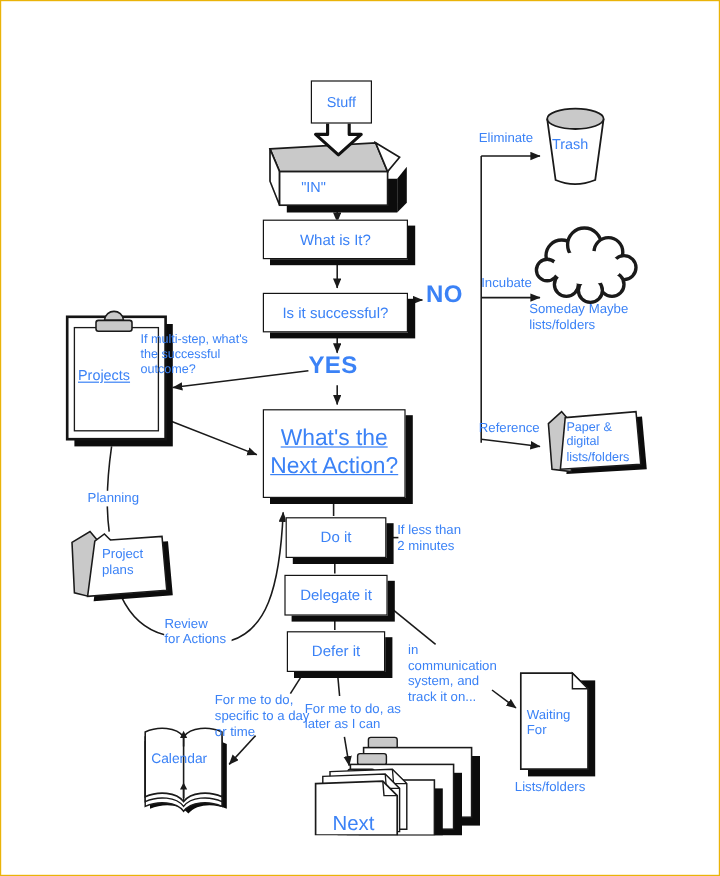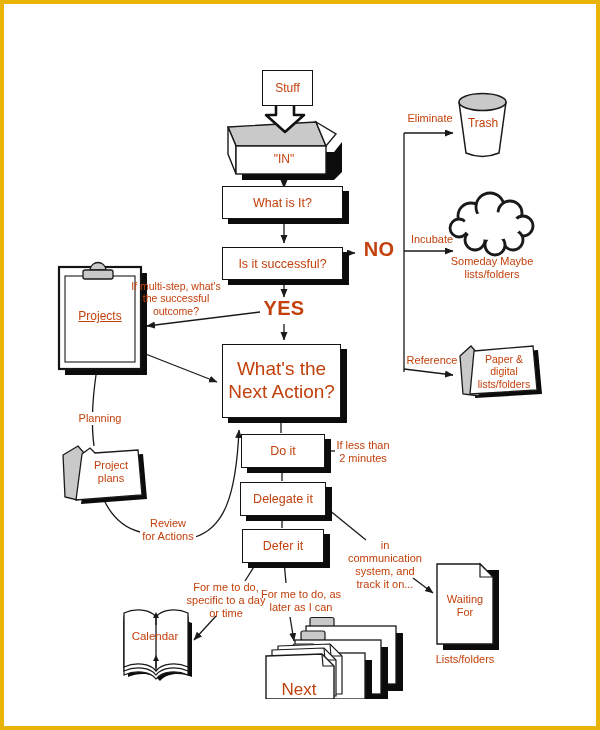--- a/index.html
+++ b/index.html
@@ -1,24 +1,24 @@
 <!DOCTYPE html>
 <html><head>
 <meta charset="utf-8">
 <style>
   html,body{margin:0;padding:0;background:#fff;}
-  .page{position:relative;width:600px;height:730px;background:#fff;border:4px solid #eab308;
-        box-sizing:border-box;font-family:"Liberation Sans",sans-serif;color:#c2410c;overflow:hidden;}
+  .page{position:relative;width:600px;height:730px;background:#fff;border:1px solid #eab308;
+        box-sizing:border-box;font-family:"Liberation Sans",sans-serif;color:#3b82f6;overflow:hidden;}
   .layer{position:absolute;left:0;top:0;}
   .box{position:absolute;background:#fff;border:1.5px solid #141414;box-shadow:6px 5px 0 #0c0c0c;
        display:flex;align-items:center;justify-content:center;text-align:center;
        font-size:12.5px;white-space:pre-line;z-index:3;}
   .noshadow{box-shadow:none;}
-  .nextaction{font-size:19px;line-height:1.2;}
-  .lbl{position:absolute;font-size:11px;line-height:1.18;text-align:center;white-space:pre-line;z-index:4;}
+  .nextaction{font-size:19px;line-height:1.2;text-decoration:underline;}
+  .lbl{position:absolute;font-size:11px;line-height:1.18;white-space:pre-line;z-index:4;}
   .big{font-size:20px;font-weight:bold;letter-spacing:.3px;}
   .sm{font-size:10.5px;}
   .bg{background:#fff;}
   .ln{fill:none;stroke:#1a1a1a;stroke-width:1.3;}
 </style>
 </head>
 <body>
 
 <div class="page">
 

